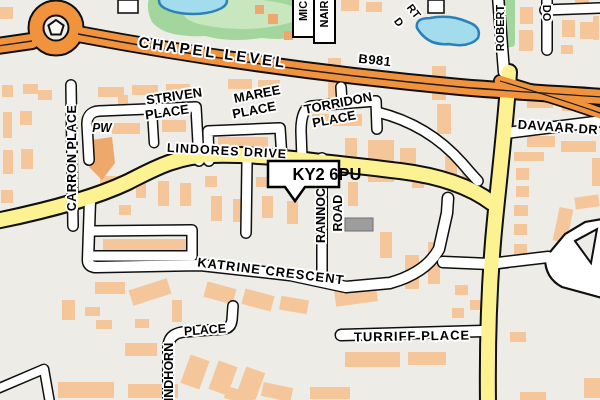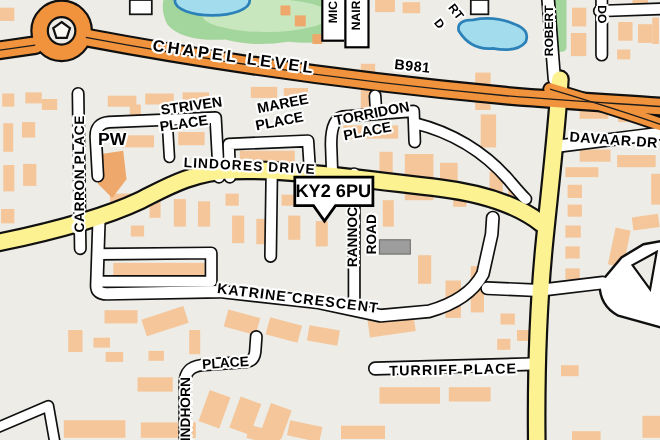--- a/index.html
+++ b/index.html
@@ -28,21 +28,21 @@
   }
   .plate{
     position:absolute; background:#fff; border:2px solid #000;
     display:flex; align-items:center; justify-content:center; z-index:2;
   }
   .plate span{transform:rotate(-90deg); font-weight:bold; font-size:11px; white-space:nowrap; color:#000;}
   .marker{position:absolute; left:266px; top:159px; width:76px; height:45px; z-index:3;}
   .marker-text{
     position:absolute; left:1px; top:2px; width:72px; height:26px;
     display:flex; align-items:center; justify-content:center;
-    font-weight:bold; font-size:16.5px; color:#000;
+    font-weight:bold; font-size:16.5px; color:#000;padding-left:24px;
   }
 </style>
 </head>
 <body>
 
 <div id="map">
   <svg width="600" height="400" viewBox="0 0 600 400">
     <defs>
       <path id="w1" d="M71,85 L73,226"></path>
       <path id="w2" d="M89,160 L87,124 Q87,112 99,111 L196,107 L199,161"></path>
@@ -257,21 +257,21 @@
   <div class="lbl" style="--x:321px;--y:211px;--r:-90deg;font-size:12.5px;">RANNOCH</div>
   <div class="lbl" style="--x:338px;--y:213px;--r:-90deg;font-size:12.5px;">ROAD</div>
   <div class="lbl" style="--x:271px;--y:271px;--r:7deg;font-size:13px;letter-spacing:1px;">KATRINE CRESCENT</div>
   <div class="lbl" style="--x:412px;--y:336px;--r:-1deg;font-size:13px;letter-spacing:1px;">TURRIFF PLACE</div>
   <div class="lbl" style="--x:205px;--y:330px;--r:-4deg;font-size:12.5px;">PLACE</div>
   <div class="lbl" style="--x:169px;--y:372px;--r:-90deg;font-size:12.5px;">INDHORN</div>
   <div class="lbl" style="--x:500px;--y:28px;--r:-90deg;font-size:11px;">ROBERT</div>
   <div class="lbl" style="--x:547px;--y:13px;--r:90deg;font-size:11px;">DO</div>
   <div class="lbl" style="--x:414px;--y:11px;--r:52deg;font-size:11px;">RT</div>
   <div class="lbl" style="--x:399px;--y:22px;--r:52deg;font-size:11px;">D</div>
-  <div class="lbl" style="--x:102px;--y:128px;font-size:16px;">PW</div>
+  <div class="lbl" style="--x:102px;--y:128px;font-size:12px;font-style:italic;">PW</div>
 
   <div class="plate" style="left:292px;top:-16px;width:19px;height:50px;">
     <span>MIC</span>
   </div>
   <div class="plate" style="left:313px;top:-16px;width:19px;height:56px;">
     <span>NAIR</span>
   </div>
 
   <div class="marker">
     <svg width="76" height="45" viewBox="0 0 76 45">

